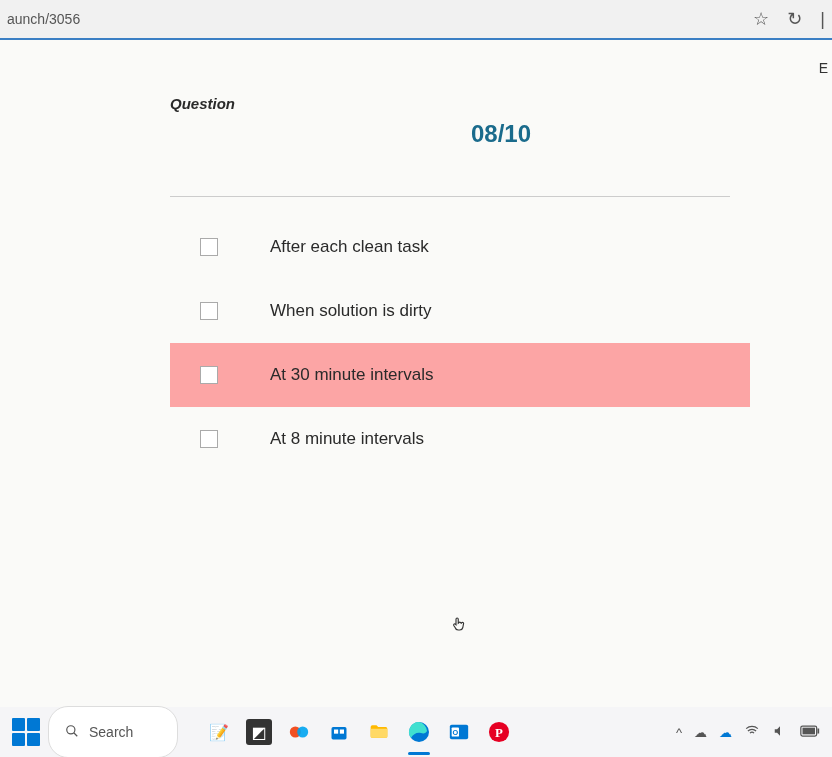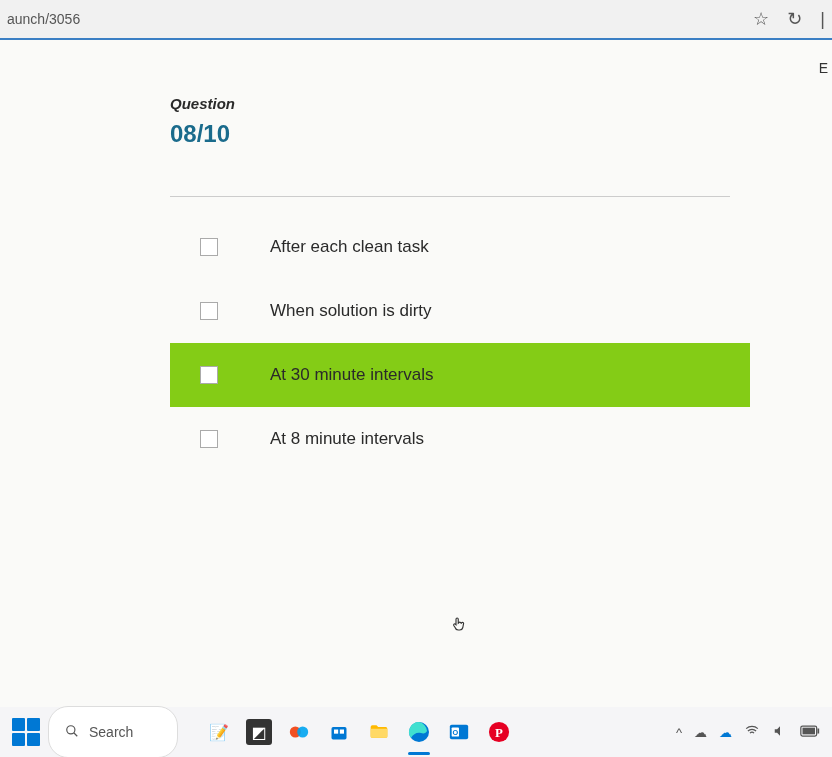--- a/index.html
+++ b/index.html
@@ -56,20 +56,21 @@
       font-style: italic;
       font-weight: 600;
       color: #2a2a2a;
       margin-bottom: 8px;
     }
     .question-number {
       font-size: 24px;
       font-weight: 700;
       color: #1a6b8c;
       margin-bottom: 48px;
+      text-align: center;
     }
     .question-text {
       font-size: 17px;
       color: #2a2a2a;
       line-height: 2.1;
       max-width: 560px;
       margin-bottom: 18px;
     }
     .divider {
       border: none;
@@ -79,21 +80,21 @@
     }
     .option-row {
       display: flex;
       align-items: center;
       padding: 22px 12px;
       max-width: 580px;
       gap: 52px;
       cursor: pointer;
     }
     .option-row.hovered {
-      background: #84cc16;
+      background: #fca5a5;
     }
     .checkbox {
       width: 18px;
       height: 18px;
       border: 1.5px solid #aaa;
       background: #fff;
       flex-shrink: 0;
       margin-left: 18px;
     }
     .option-text {

